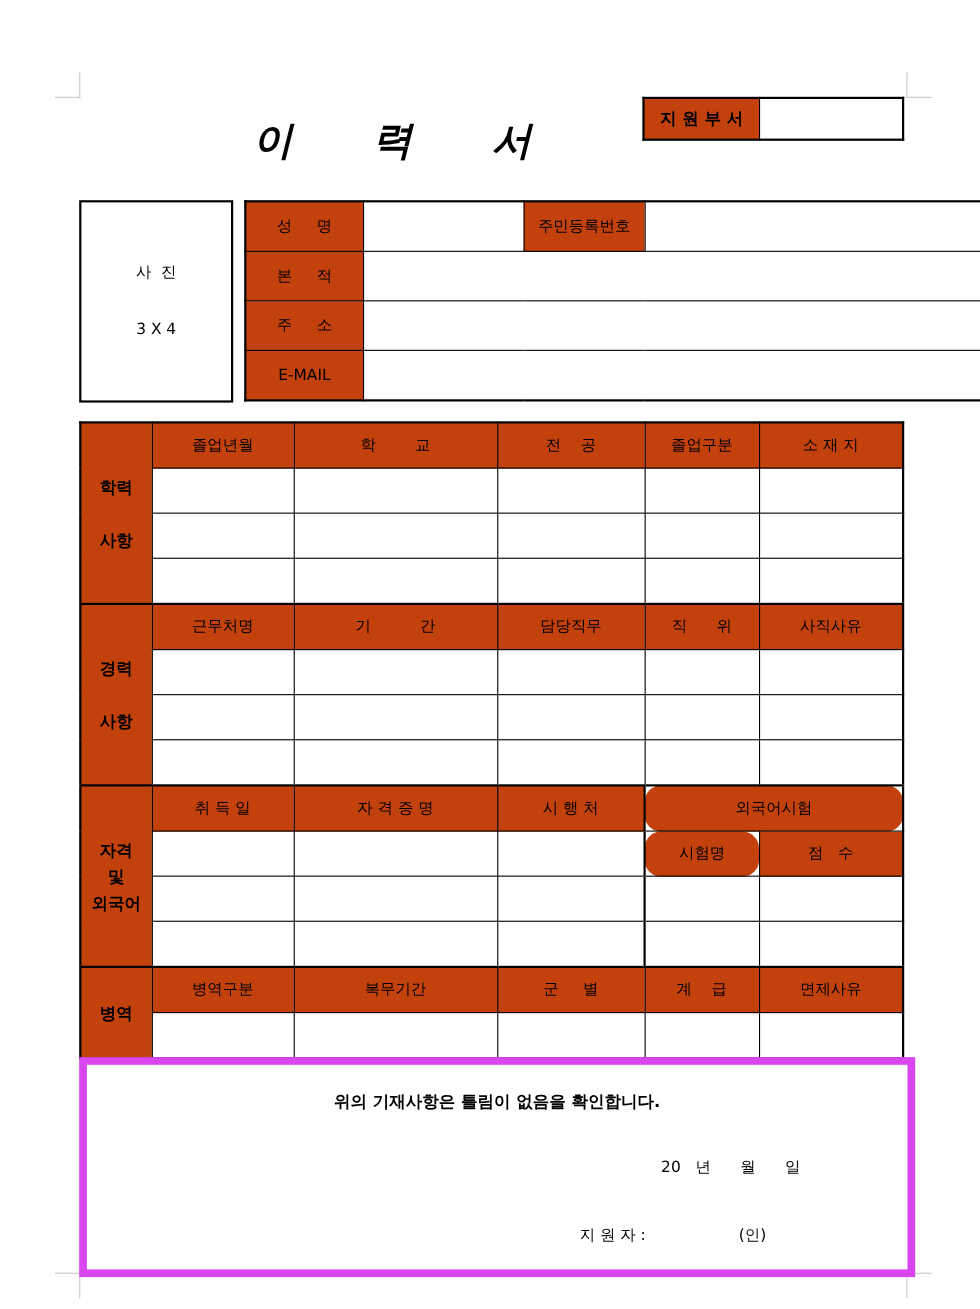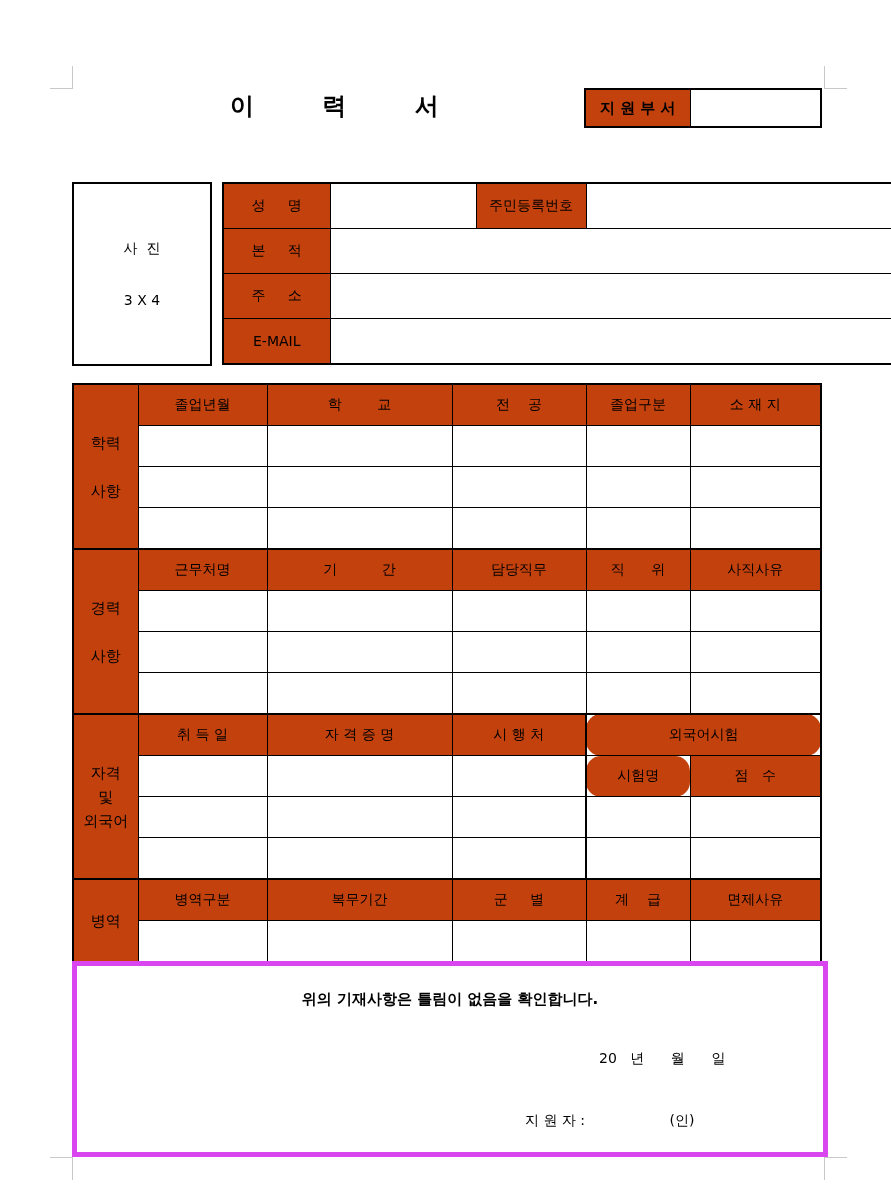--- a/index.html
+++ b/index.html
@@ -4,41 +4,41 @@
 <style>
   html, body { margin:0; padding:0; background:#fff; }
   body { width:891px; height:1190px; position:relative; overflow:hidden;
          font-family:"DejaVu Sans", sans-serif; color:#000; }
   .corner { position:absolute; width:22px; height:22px; border-color:#c8c8c8; border-style:solid; border-width:0; }
   .c-tl { left:50px; top:66px; border-right-width:1px; border-bottom-width:1px; }
   .c-tr { left:824px; top:66px; border-left-width:1px; border-bottom-width:1px; }
   .c-bl { left:50px; top:1157px; border-right-width:1px; border-top-width:1px; }
   .c-br { left:824px; top:1157px; border-left-width:1px; border-top-width:1px; }
 
-  .title { position:absolute; left:230px; top:90px; width:200px; font-size:24px; font-weight:bold;
-           letter-spacing:30px; white-space:nowrap; }
+  .title { position:absolute; left:230px; top:104px; width:200px; font-size:36px; font-weight:bold;
+           letter-spacing:30px; white-space:nowrap;font-style:italic; }
   .g { background:#c2410c; }
   table { border-collapse:collapse; position:absolute; table-layout:fixed; }
   td { border:1px solid #000; padding:0; text-align:center; vertical-align:middle; font-size:14px; }
 
   .dept { left:584px; top:88px; width:238px; border:2px solid #000; }
   .dept td { height:36px; font-weight:bold; font-size:15px; }
 
   .photo { position:absolute; left:72px; top:182px; width:136px; height:180px; border:2px solid #000;
            display:flex; flex-direction:column; align-items:center; justify-content:center; font-size:14px; line-height:24px;gap:28px; }
   .info { left:222px; top:182px; width:691px; border:2px solid #000;padding-left:24px; }
   .info td { height:44px; }
 
   .main { left:72px; top:383px; width:750px; border:2px solid #000; }
   .main td { height:40px; }
-  .main .sec { font-weight:normal; font-size:15px; line-height:24px; }
+  .main .sec { font-weight:bold; font-size:15px; line-height:24px; }
   .main tr.top td { border-top:2px solid #000; }
   .thickl { border-left:2px solid #000 !important;border-radius:15px; }
 
-  .decl { position:absolute; left:72px; top:961px; width:746px; height:186px; border:5px solid #d946ef; }
+  .decl { position:absolute; left:72px; top:961px; width:746px; height:186px; border:7px solid #d946ef; }
   .decl .stmt { position:absolute; left:0; right:0; top:24px; text-align:center; font-weight:bold; font-size:15px; }
   .decl .date { position:absolute; left:522px; top:84px; font-size:14px; white-space:pre; }
   .decl .sign { position:absolute; left:448px; top:146px; font-size:14px; white-space:pre; }
 </style>
 </head>
 <body>
 
 <div class="corner c-tl"></div>
 <div class="corner c-tr"></div>
 <div class="corner c-bl"></div>

